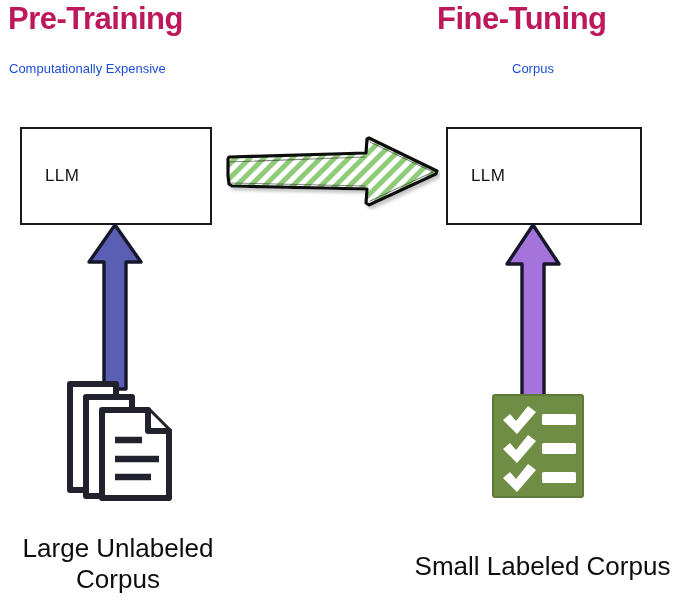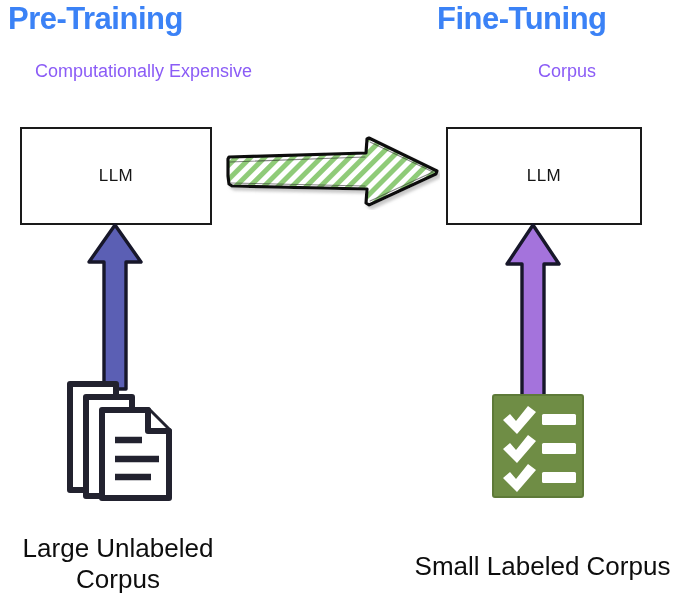--- a/index.html
+++ b/index.html
@@ -16,44 +16,43 @@
   }
 
   .stage { position: absolute; inset: 0; }
 
   
   .heading {
     position: absolute;
     font-weight: bold;
     font-size: 31px;
     letter-spacing: -0.5px;
-    color: #3b82f6;
+    color: #be185d;
     white-space: nowrap;
   }
   #heading-pretraining { left: 8px;  top: 1px; }
   #heading-finetuning  { left: 437px; top: 1px; }
 
   .subheading {
     position: absolute;
-    font-size: 18px;
-    color: #8b5cf6;
+    font-size: 13px;
+    color: #1d4ed8;
     white-space: nowrap;
-    margin-left: 26px;
   }
   #sub-pretraining { left: 9px;   top: 61px; }
   #sub-finetuning  { left: 512px; top: 61px; }
 
   
   .llm-box {
     position: absolute;
     border: 2.5px solid #1a1a1a;
     background: #ffffff;
     display: flex;
     align-items: center;
-    justify-content: center;
+    padding-left: 23px;
   }
   .llm-label {
     font-size: 17px;
     color: #151515;
     letter-spacing: 0.4px;
   }
   #llm-box-left  { left: 20px;  top: 127px; width: 192px; height: 98px; }
   #llm-box-right { left: 446px; top: 127px; width: 196px; height: 98px; }
 
   

